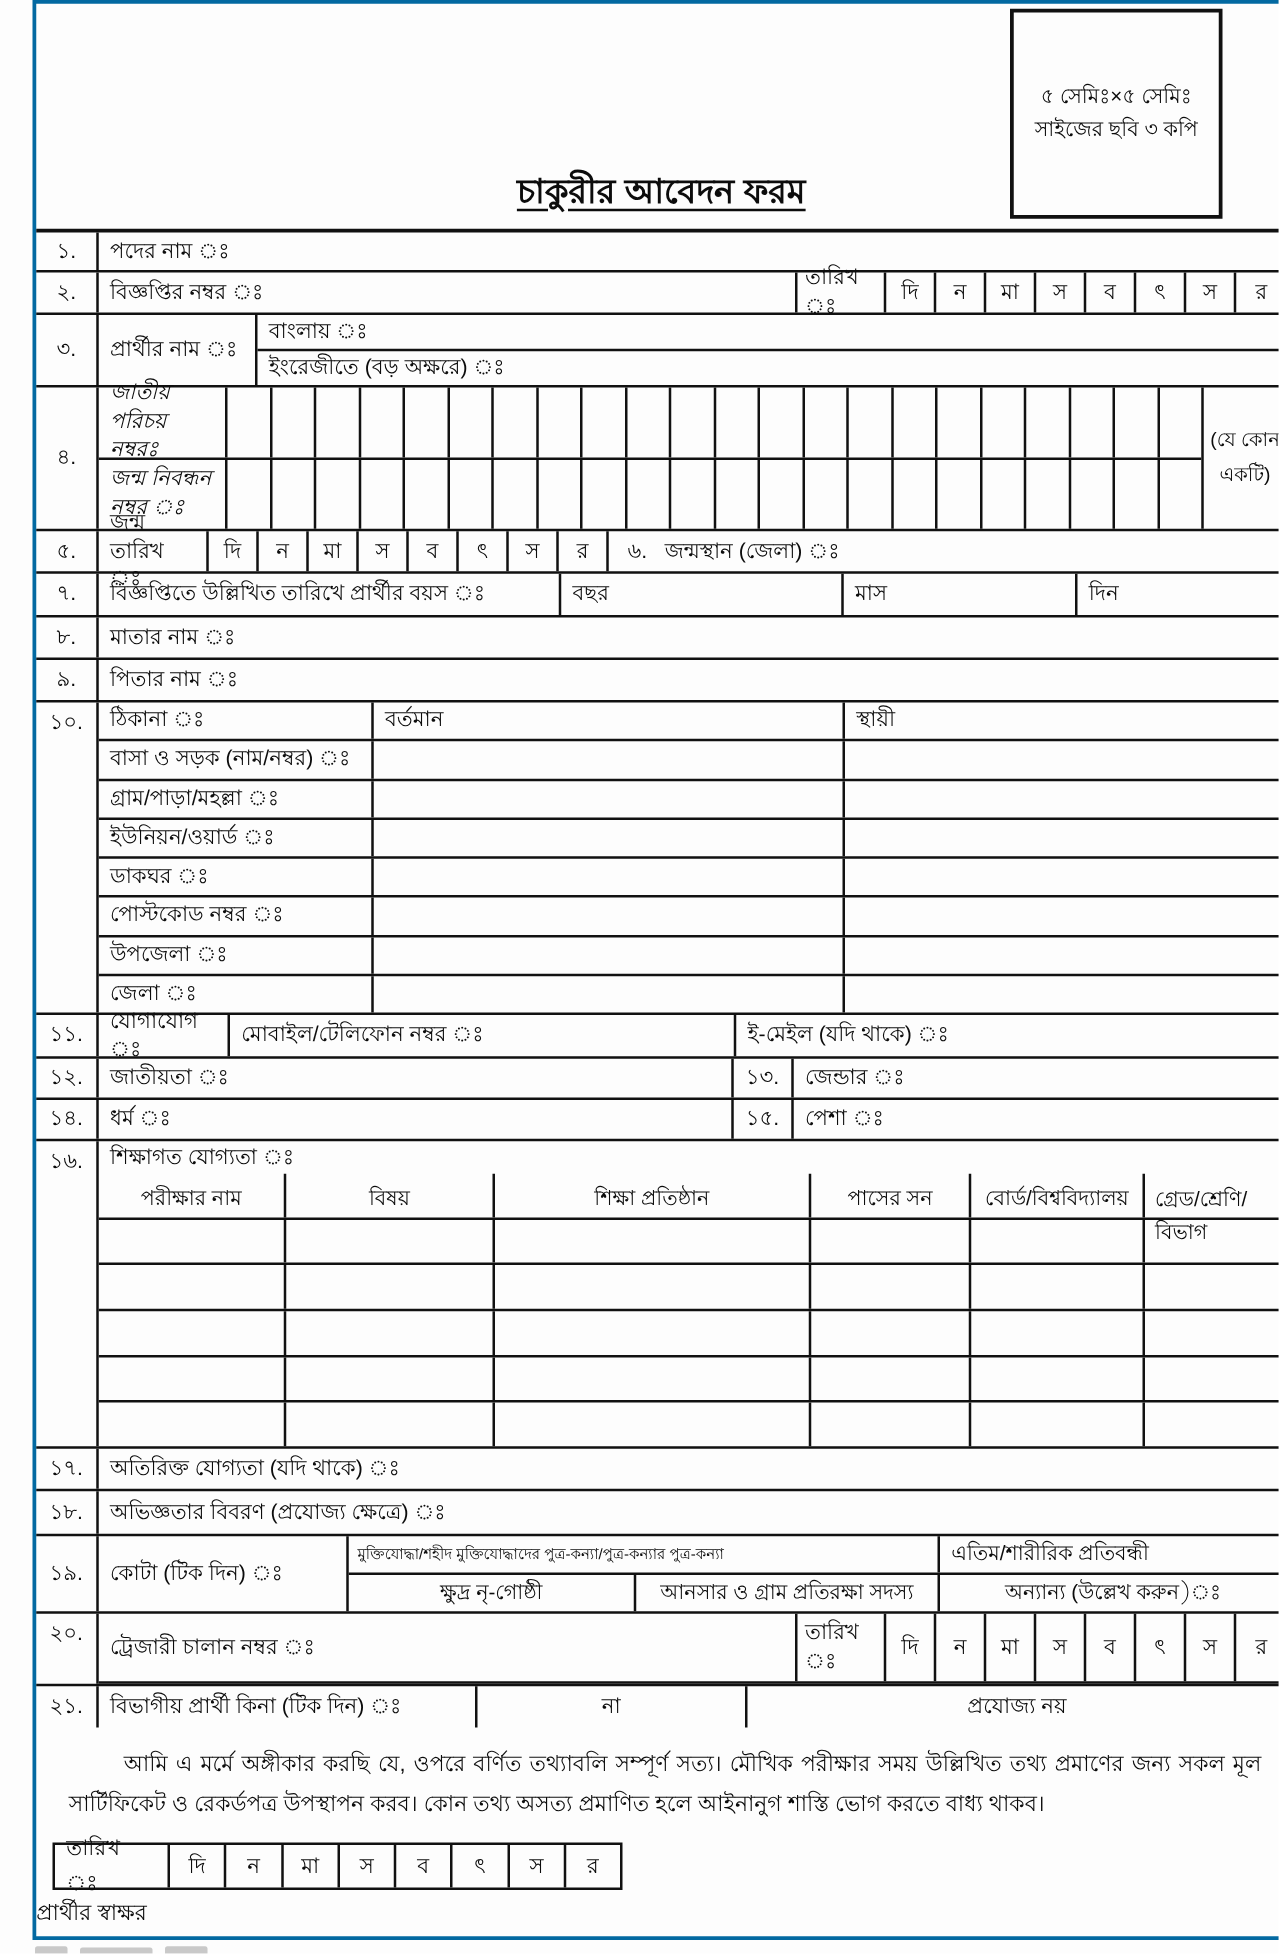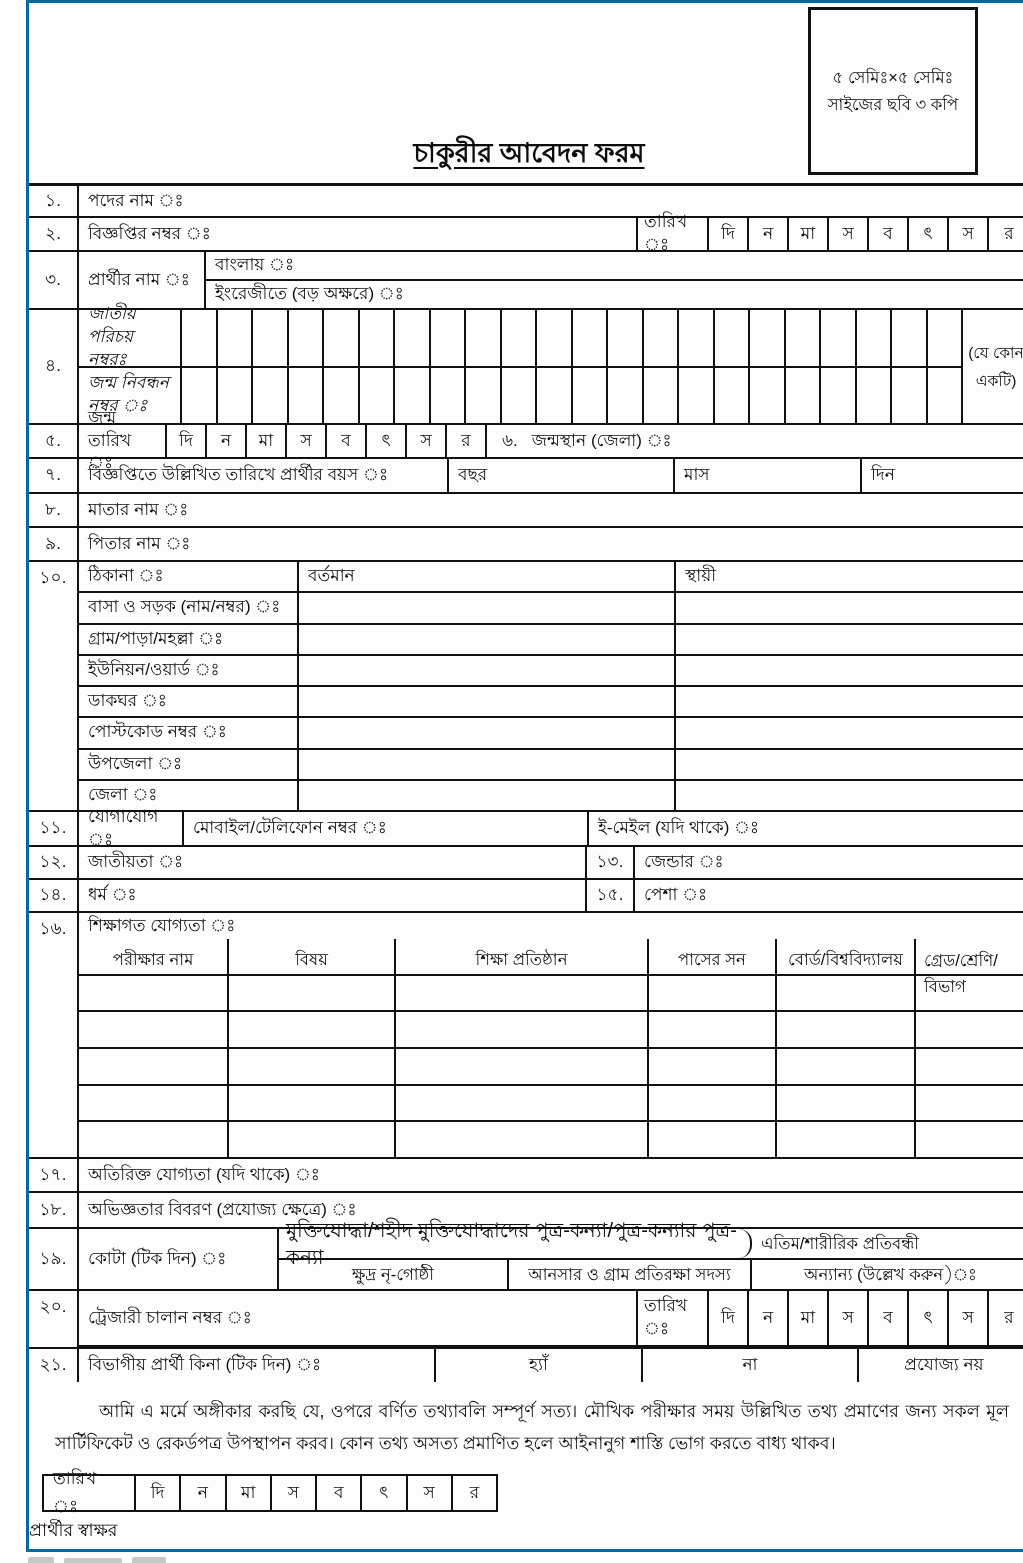--- a/index.html
+++ b/index.html
@@ -31,41 +31,41 @@
   .h32{height:32px}.h34{height:34px}.h33{height:33px}.h35{height:35px}.h58{height:58px}
   .h115{height:115px}.h250{height:250px}.h246{height:246px}.h36{height:36px}
   .h62{height:62px}.h57{height:58px}.h29{height:29px}.h25{height:26px}.h65{height:65px}
   
   .w103{width:103px}.w108{width:88px}.w127{width:127px}.w66{width:66px;}
   .w370{width:370px}.w226{width:226px}.w187{width:187px}
   .w220{width:220px}.w377{width:377px}
   .w105{width:105px}.w405{width:405px}
   .w508{width:508px}.w48{width:48px;justify-content:center;padding:2px 2px;}
   .w200{width:200px}.w473{width:473px}.w230{width:230px}.w243{width:243px}
-  .w303{width:357px}.w207{width:207px}.w216{width:216px}
+  .w303{width:303px}.w207{width:207px}.w216{width:216px}
   .datelab{width:71px;justify-content:flex-start;padding:2px 6px;}
   
   .dcells{display:flex;}
   .dcells > div{width:40px;border-right:2.5px solid #111;display:flex;align-items:center;
                 justify-content:center;font-size:17px;}
   .dcells.endrow > div:last-child{border-right:none;}
   
   .boxgrid{display:flex;flex:1;}
   .boxgrid > div{flex:1;border-right:2px solid #111;}
   .boxgrid > div:last-child{border-right:none;}
   .anyone{font-size:15.5px;line-height:1.75;text-align:center;justify-content:center;padding:2px 4px;}
   .vr{border-right:2.5px solid #111;}
   .wraplab{flex-wrap:wrap;align-content:center;font-style:italic;}
   
   .edu-label{border-right:none;}
   .edu-head .c{align-items:flex-start;padding-top:9px;justify-content:center;text-align:center;font-size:16.5px;}
   .e1{width:150px}.e2{width:167px}.e3{width:253px}.e4{width:128px}.e5{width:139px}
   .gradecell{flex-direction:column;align-items:flex-start !important;text-align:left !important;
              justify-content:flex-start !important;padding-left:8px !important;line-height:1.55;}
-  .qa{font-size:20px;padding:2px 7px;border-radius:13px;}
+  .qa{font-size:12px;padding:2px 7px;}
   .qb{font-size:16.5px;}
   .no6{margin:0 14px 0 6px;}
   
   .decl{position:relative;height:169px;}
   .decl-text{margin:13px 20px 0 26px;font-size:17.5px;line-height:1.85;text-indent:44px;text-align:justify;}
   .datebox{margin:14px 0 0 13px;width:456px;height:38px;border:2.5px solid #111;display:flex;}
   .datebox .dlab{width:92px;border-right:2.5px solid #111;display:flex;align-items:center;padding:0 9px;font-size:17px;}
   .datebox .dcells{flex:1;}
   .datebox .dcells > div{flex:1;width:auto;}
   .signature{padding-right:44px;margin-top:5px;font-size:17.5px;}
@@ -391,21 +391,20 @@
                 <div>স</div>
                 <div>র</div>
               </div>
           </div>
         </div>
       </div>
 
       <div class="frow h33 noline">
         <div class="c num">২১.</div>
         <div class="c w303">বিভাগীয় প্রার্থী কিনা (টিক দিন) ঃ</div>
-        <div class="c w207 center">হ্যাঁ</div>
         <div class="c w216 center">না</div>
         <div class="c grow last center">প্রযোজ্য নয়</div>
       </div>
 
     </div>
 
     <div class="decl">
       <p class="decl-text">আমি এ মর্মে অঙ্গীকার করছি যে, ওপরে বর্ণিত তথ্যাবলি সম্পূর্ণ সত্য। মৌখিক পরীক্ষার সময় উল্লিখিত তথ্য প্রমাণের জন্য সকল মূল সার্টিফিকেট ও রেকর্ডপত্র উপস্থাপন করব। কোন তথ্য অসত্য প্রমাণিত হলে আইনানুগ শাস্তি ভোগ করতে বাধ্য থাকব।</p>
       <div class="datebox">
         <div class="dlab">তারিখ ঃ</div>

